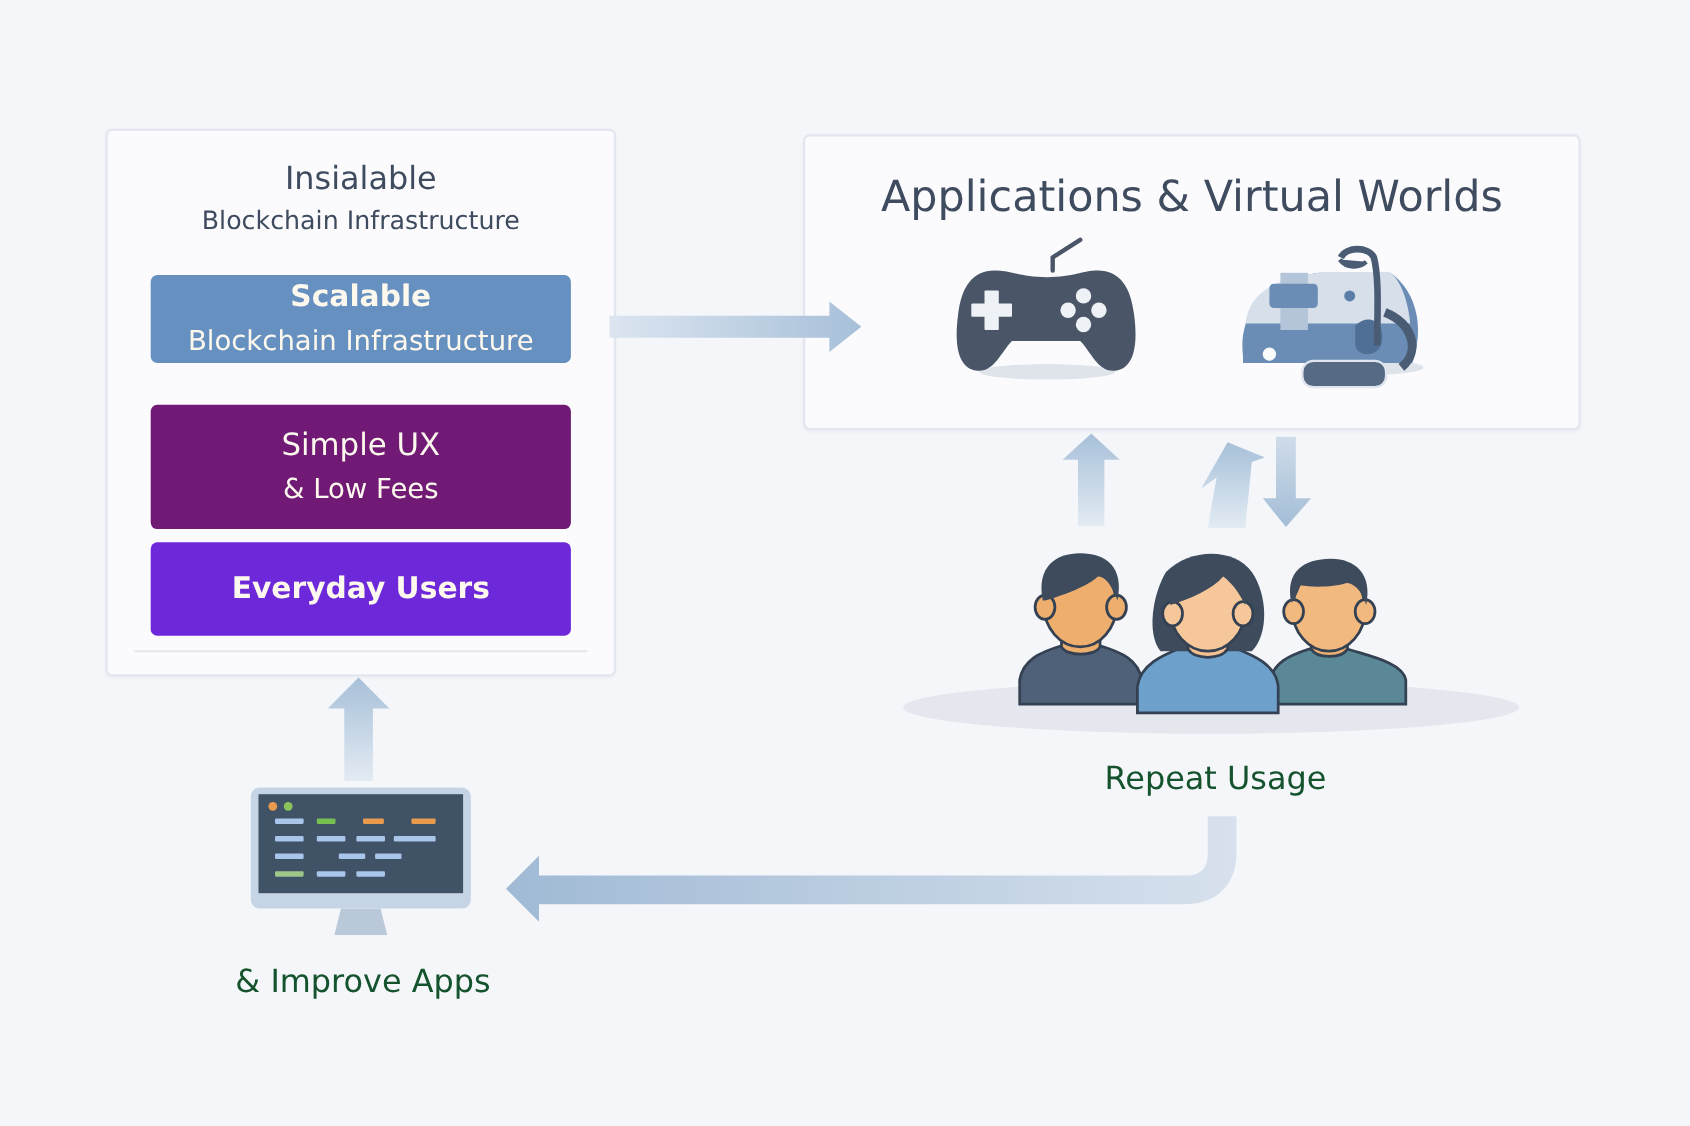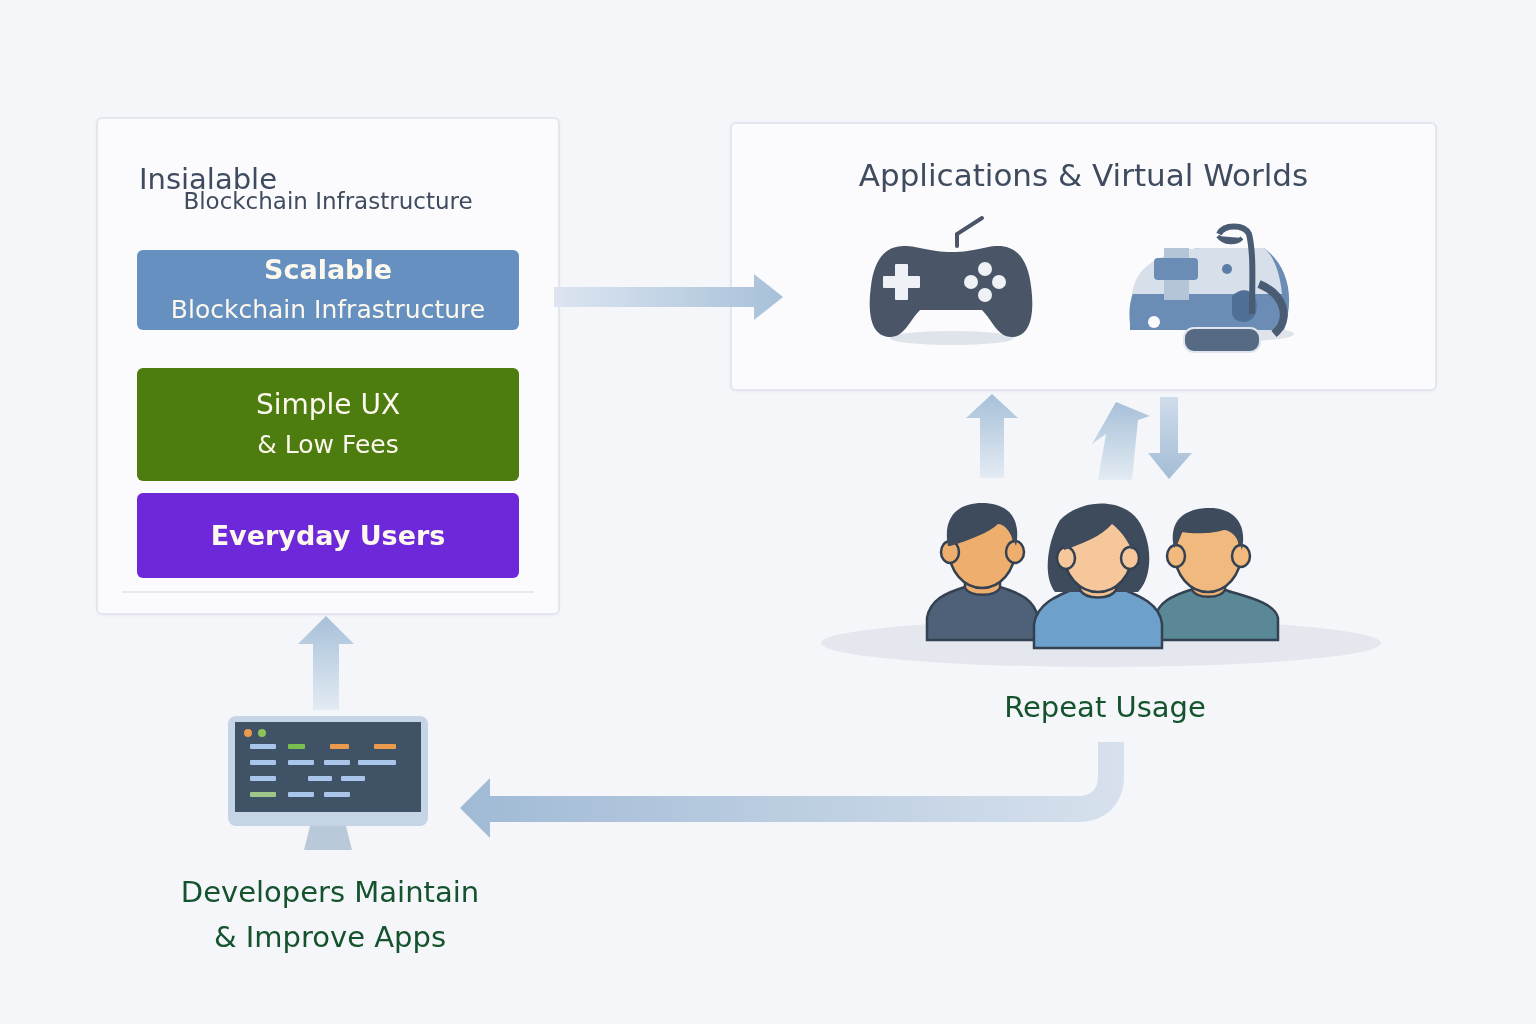--- a/index.html
+++ b/index.html
@@ -10,53 +10,53 @@
     color:#3d4a5c;
   }
   .abs { position:absolute; }
   .panel {
     position:absolute; background:#fbfbfd;
     border:2px solid #e3e6ee; border-radius:6px;
     box-shadow:0 1px 3px rgba(60,70,90,0.05);
   }
   #left-panel { left:96px; top:117px; width:460px; height:494px; }
   #right-panel { left:730px; top:122px; width:703px; height:265px; }
-  .panel-title-1 { left:0; width:460px; top:43px; font-size:29px; color:#3f4b5e;margin-left:41px; }
+  .panel-title-1 { left:0; width:460px; top:26px; text-align:center; font-size:29px; color:#3f4b5e; }
   .panel-title-2 { left:0; width:460px; top:69px; text-align:center; font-size:23px; color:#3f4b5e; }
   .layer {
     position:absolute; left:39px; width:382px; border-radius:6px;
     display:flex; flex-direction:column; align-items:center; justify-content:center;
     color:#fdf8ee; text-align:center;
   }
   #layer-0 { top:131px; height:80px; }
   #layer-1 { top:249px; height:113px; }
   #layer-2 { top:374px; height:85px; }
   .layer .l1 { font-size:28px; line-height:40px; }
   .layer .l2 { font-size:25px; line-height:40px; }
   #layer-0 .l1 { font-weight:bold; font-size:27px; }
   #layer-2 .l1 { font-weight:bold; font-size:27px; }
   .panel-divider { position:absolute; left:24px; width:412px; top:472px; height:2px; background:#e6e8ef; }
-  .right-title { left:0; width:703px; top:33px; text-align:center; font-size:31px; color:#3f4b5e; }
+  .right-title { left:0; width:703px; top:33px; text-align:center; font-size:39px; color:#3f4b5e; }
   .caption { font-size:29px; color:#14532d; text-align:center; }
   #repeat-label { left:950px; top:690px; width:310px; }
   #dev-label { left:160px; top:870px; width:340px; line-height:45px; }
   svg { position:absolute; overflow:visible; }
 </style>
 </head>
 <body>
 
 <div id="left-panel" class="panel">
   <div class="abs panel-title-1">Insialable</div>
   <div class="abs panel-title-2">Blockchain Infrastructure</div>
 
   <div id="layer-0" class="layer" style="background: rgb(102, 144, 191);">
     <div class="l1">Scalable</div>
     <div class="l2">Blockchain Infrastructure</div>
   </div>
-  <div id="layer-1" class="layer" style="background: #4d7c0f; align-items: center;">
+  <div id="layer-1" class="layer" style="background: #701a75; align-items: center;">
     <div class="l1">Simple UX</div>
     <div class="l2">&amp; Low Fees</div>
   </div>
   <div id="layer-2" class="layer" style="background: #6d28d9;">
     <div class="l1">Everyday Users</div>
   </div>
   <div class="panel-divider"></div>
 </div>
 
 <div id="right-panel" class="panel">
@@ -188,15 +188,14 @@
   <rect x="132" y="46" width="38" height="5" rx="1" fill="#a9c6ea"></rect>
   <rect x="24" y="62" width="26" height="5" rx="1" fill="#a9c6ea"></rect>
   <rect x="82" y="62" width="24" height="5" rx="1" fill="#a9c6ea"></rect>
   <rect x="115" y="62" width="24" height="5" rx="1" fill="#a9c6ea"></rect>
   <rect x="24" y="78" width="26" height="5" rx="1" fill="#9fc78a"></rect>
   <rect x="62" y="78" width="26" height="5" rx="1" fill="#a9c6ea"></rect>
   <rect x="98" y="78" width="26" height="5" rx="1" fill="#a9c6ea"></rect>
 </svg>
 
 <div id="dev-label" class="abs caption">
-  <div>Developers Maintain</div>
   <div>&amp; Improve Apps</div>
 </div>
 
 </body></html>

